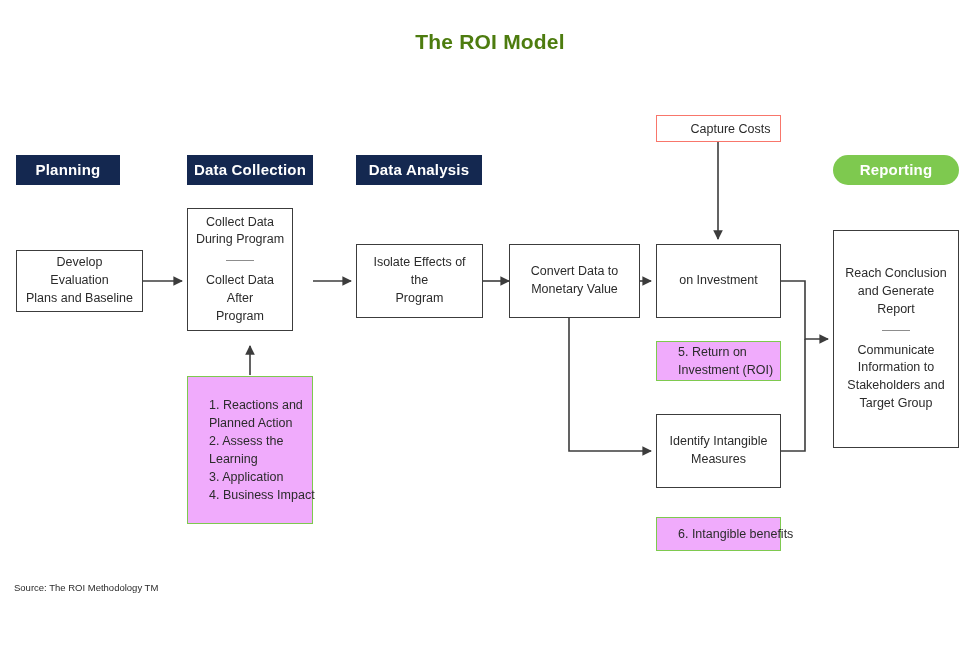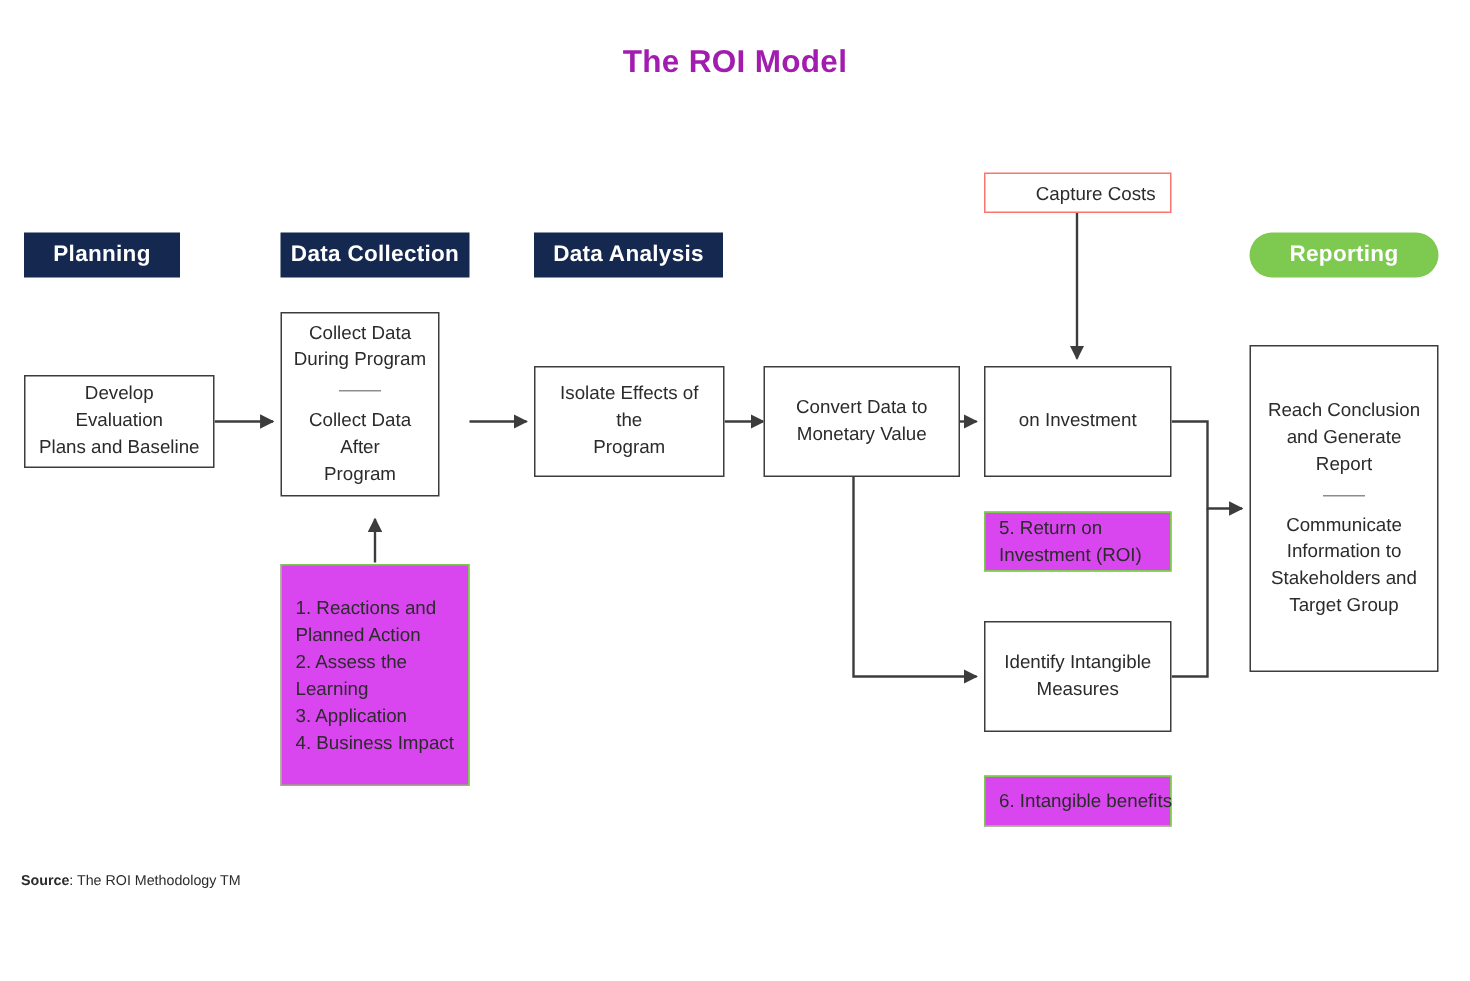--- a/index.html
+++ b/index.html
@@ -23,21 +23,21 @@
 
   
   .page-title {
     position: absolute;
     left: 0;
     top: 30px;
     width: 980px;
     text-align: center;
     font-size: 21px;
     font-weight: bold;
-    color: #a21caf;
+    color: #4d7c0f;
     letter-spacing: .2px;
   }
 
   
   .phase {
     position: absolute;
     height: 30px;
     line-height: 30px;
     text-align: center;
     color: #ffffff;
@@ -71,30 +71,30 @@
     height: 0;
     border-top: 1.4px solid #8d8d8d;
     margin: 11px 0;
   }
   .node .seg { display: block; }
 
   
   .note {
     position: absolute;
     box-sizing: border-box;
-    background: #d946ef;
+    background: #f0abfc;
     border: 1.6px solid #7ec94f;
     font-size: 12.5px;
     line-height: 1.45;
     color: #2b2b2b;
     display: flex;
     flex-direction: column;
     justify-content: center;
     text-align: left;
-    padding: 5px 9px;
+    padding: 5px 21px;
   }
   .note.listbox { justify-content: center; }
   .note .line { display: block; white-space: pre; }
 
   
   .costbox {
     position: absolute;
     box-sizing: border-box;
     background: #ffffff;
     border: 1.8px solid #f8766b;
@@ -117,21 +117,21 @@
 
   
   .source {
     position: absolute;
     left: 14px;
     top: 581px;
     font-size: 9.5px;
     line-height: 1.55;
     color: #2b2b2b;
   }
-  .source b { font-weight: bold; }
+  .source b { font-weight: normal; }
 </style>
 </head>
 <body>
 
 <div id="canvas">
 
   <div class="page-title">The ROI Model</div>
 
   <div class="phase navy" style="left:16px;  top:155px; width:104px;">Planning</div>
   <div class="phase navy" style="left:187px; top:155px; width:126px;">Data Collection</div>

